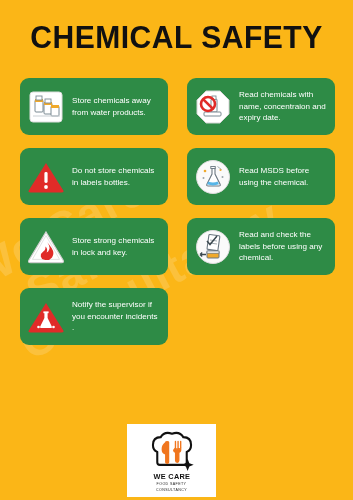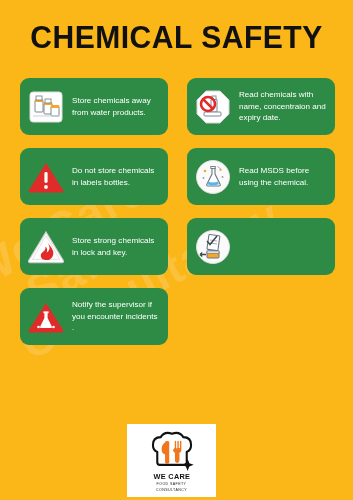--- a/index.html
+++ b/index.html
@@ -180,20 +180,21 @@
           <circle cx="20" cy="20" r="16.5" fill="#FAFAFA" stroke="#DCDCDC" stroke-width="1"></circle>
           <rect x="15" y="8" width="11" height="15" rx="1" fill="#FFFFFF" stroke="#6B7780" stroke-width="1.1" transform="rotate(8 20 15)"></rect>
           <line x1="17" y1="13" x2="24" y2="14" stroke="#9AA3A8" stroke-width="0.9"></line>
           <line x1="17" y1="16" x2="24" y2="17" stroke="#9AA3A8" stroke-width="0.9"></line>
           <path d="M14 14 l3 3.5 l7 -8.5" fill="none" stroke="#3C4950" stroke-width="1.5"></path>
           <rect x="14" y="24" width="12" height="7" rx="1" fill="#F0A92B" stroke="#6B7780" stroke-width="1"></rect>
           <rect x="14" y="24" width="12" height="2.2" fill="#FFFFFF" stroke="#6B7780" stroke-width="0.8"></rect>
           <path d="M7 27.5 l6 0 m-6 0 l2.2 -2 m-2.2 2 l2.2 2" fill="none" stroke="#3C4950" stroke-width="1.3"></path>
         </svg>
       </div>
+      <div class="card-text">Read and check the labels before using any chemical.</div>
     </div>
 
     <div class="card">
       <div class="card-icon">
         <svg viewBox="0 0 40 40" width="40" height="40">
           <path d="M20 6 L37 33 q1.5 2.5 -1.5 2.5 L4.5 35.5 q-3 0 -1.5 -2.5 z" fill="#E02B28"></path>
           <path d="M18.4 16 l0 5 l-4.2 8.4 q-0.8 1.6 1 1.6 l9.6 0 q1.8 0 1 -1.6 L21.6 21 l0 -5 z" fill="#FFFFFF"></path>
           <rect x="17.4" y="14.4" width="5.2" height="1.8" fill="#FFFFFF"></rect>
           <circle cx="12.5" cy="30" r="1.3" fill="#FFFFFF"></circle>
           <circle cx="27.5" cy="30" r="1.3" fill="#FFFFFF"></circle>

